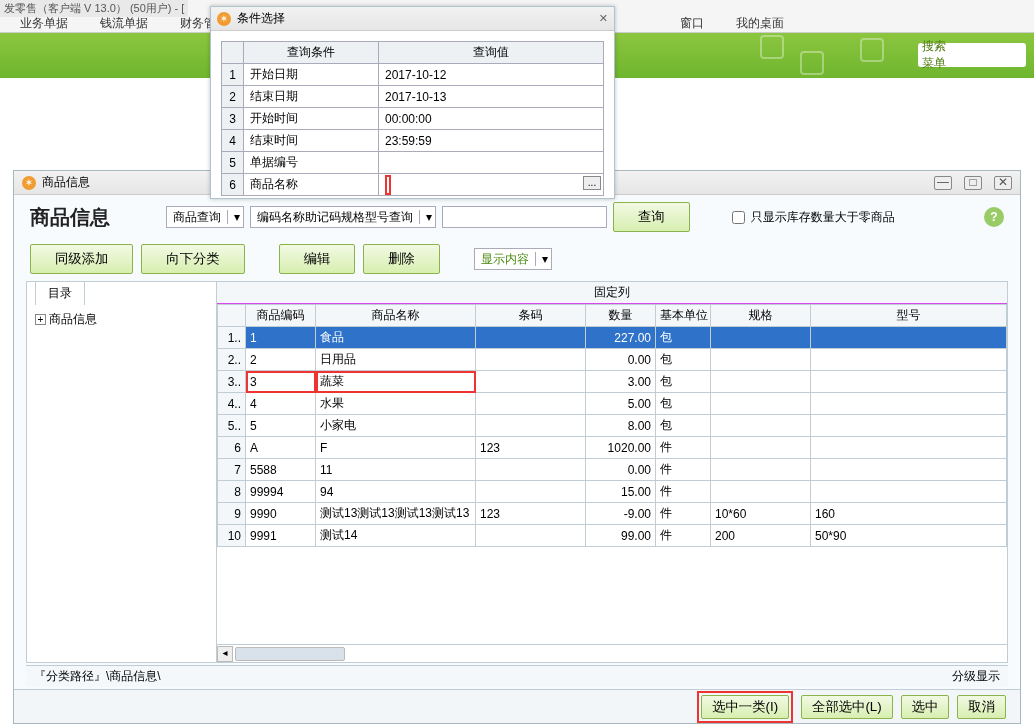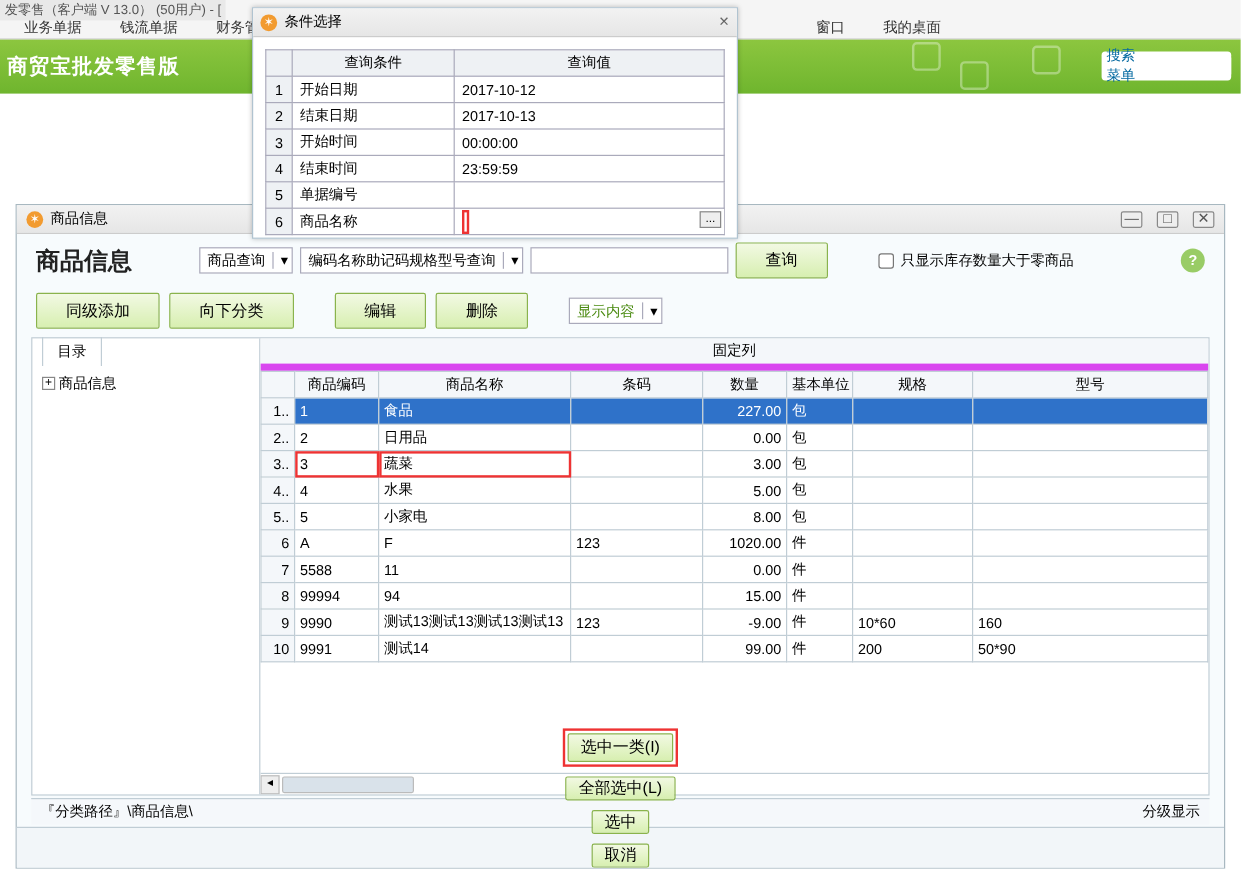--- a/index.html
+++ b/index.html
@@ -7,21 +7,21 @@
 
 
 .top-menu { height: 33px; display: flex; align-items: center; border-bottom: 1px solid #ccc; padding-left: 4px; background: #f5f5f5; }
 .top-menu .mitem { padding: 0 16px; color: #333; cursor: pointer; }
 
 
 .banner { height: 45px; background: linear-gradient(#8cc63f, #6fb52e); position: relative; display: flex; align-items: center; }
 .brand { color: #fff; font-weight: bold; font-size: 17px; margin-left: 6px; letter-spacing: 1px; }
 .search-box { position: absolute; right: 8px; top: 10px; background: #fff; border-radius: 3px; height: 24px; display: flex; align-items: center; width: 108px; }
 .search-box input { border: none; outline: none; width: 68px; font-size: 12px; }
-.search-box .lbl { padding: 0 4px; color: #0369a1; }
+.search-box .lbl { padding: 0 4px; color: #4d7c0f; }
 .deco { position: absolute; width: 24px; height: 24px; border: 2px solid rgba(255,255,255,.35); border-radius: 4px; }
 
 
 .cond-dialog { position: absolute; left: 210px; top: 6px; width: 405px; background: #fff; border: 1px solid #b0c3d0; box-shadow: 0 0 4px rgba(0,0,0,.25); z-index: 5; }
 .cond-title { height: 24px; background: linear-gradient(#f2f2f2,#e6e6e6); display: flex; align-items: center; padding: 0 6px; border-bottom: 1px solid #ccc; }
 .cond-title .ico { width: 14px; height: 14px; background: #f29b30; border-radius: 50%; display: inline-flex; align-items: center; justify-content: center; color: #fff; font-size: 10px; margin-right: 6px; }
 .cond-close { margin-left: auto; color: #666; cursor: pointer; font-size: 11px; }
 .cond-body { padding: 10px 10px 2px 10px; }
 .cond-table { width: 100%; border-collapse: collapse; }
 .cond-table th, .cond-table td { border: 1px solid #aab; padding: 2px 6px; height: 18px; font-weight: normal; background: #fff; }
@@ -53,60 +53,59 @@
 .act-bar .gap { width: 18px; }
 
 .content-area { position: absolute; left: 12px; right: 12px; top: 110px; bottom: 60px; border: 1px solid #c0cdd5; background: #fff; display: flex; justify-content: flex-end; }
 .sidebar { width: 190px; border-right: 1px solid #c0cdd5; }
 .tab { border: 1px solid #c0cdd5; border-bottom: none; padding: 3px 12px; display: inline-block; margin: -1px 0 0 8px; background: #fff; position: relative; top: 0; }
 .tree { padding: 6px 8px; }
 .tree-node { display: flex; align-items: center; gap: 3px; }
 .tree-toggle { width: 11px; height: 11px; border: 1px solid #888; display: inline-flex; align-items: center; justify-content: center; font-size: 10px; line-height: 9px; }
 
 .grid-wrap { flex: 1; display: flex; flex-direction: column; overflow: hidden; }
-.fixed-hdr { text-align: center; padding: 2px 0; border-bottom: 6px solid #d946ef; background: #f4f7fa; }
+.fixed-hdr { text-align: center; padding: 2px 0; border-bottom: 1px solid #d946ef; background: #f4f7fa; }
 .grid { width: 100%; border-collapse: collapse; table-layout: fixed; }
 .grid th, .grid td { border: 1px solid #c0cdd5; padding: 2px 4px; height: 18px; font-weight: normal; overflow: hidden; white-space: nowrap; }
 .grid th { background: #f4f7fa; }
 .grid .rownum { width: 28px; background: #f4f7fa; text-align: right; padding-right: 4px; }
 .grid .sel td { background: #2f72c9; color: #fff; }
 .grid .sel .rownum { background: #f4f7fa; color: #000; }
 .num { text-align: right; }
 .red-cell-box { outline: 2px solid #e33; outline-offset: -2px; }
 
 .grid-foot { margin-top: auto; height: 18px; border-top: 1px solid #c0cdd5; display: flex; }
 .scroll-stub { flex: 1; display: flex; align-items: center; }
 .sstub-arrow { width: 16px; height: 16px; border: 1px solid #bbb; background: #eee; text-align: center; line-height: 12px; font-size: 10px; }
 .sstub-thumb { width: 110px; height: 14px; background: #d9e2ea; border: 1px solid #bbb; margin-left: 2px; border-radius: 2px; }
 
 .path-bar { position: absolute; left: 12px; right: 12px; bottom: 36px; height: 22px; border-top: 1px solid #c0cdd5; display: flex; align-items: center; padding: 0 8px; background: #f5f8fb; font-size: 12px; }
 .path-bar .pr { margin-left: auto; }
 
-.bottom-bar { position: absolute; left: 0; right: 0; bottom: 0; height: 34px; display: flex; align-items: center; justify-content: flex-end; padding: 0 14px; gap: 8px; border-top: 1px solid #c0cdd5; background: #f2f6f9; flex-direction: column; }
+.bottom-bar { position: absolute; left: 0; right: 0; bottom: 0; height: 34px; display: flex; align-items: center; justify-content: flex-end; padding: 0 14px; gap: 8px; border-top: 1px solid #c0cdd5; background: #f2f6f9; }
 .b-btn { height: 24px; padding: 0 10px; border: 1px solid #8ab34c; background: linear-gradient(#f2f9e3,#d7efb0); border-radius: 2px; cursor: pointer; }
 .red-wrap { border: 2px solid #e33; padding: 2px; }
 
 .app-title-stub { position: absolute; left: 0; top: 0; font-size: 11px; color: #555; padding: 1px 4px; background: #e9e9e9; }
 </style>
 </head>
 <body>
 
 <div class="app-title-stub">发零售（客户端 V 13.0） (50用户) - [</div>
 
 <div class="top-menu" style="padding-top:14px;">
   <span class="mitem">业务单据</span>
   <span class="mitem">钱流单据</span>
   <span class="mitem">财务管理</span>
   <span class="mitem" style="width:420px"></span>
   <span class="mitem">窗口</span>
   <span class="mitem">我的桌面</span>
 </div>
 
 <div class="banner">
-  <span class="brand">商贸宝批发零售版</span>
   <span class="deco" style="right:250px; top:2px;"></span>
   <span class="deco" style="right:210px; top:18px;"></span>
   <span class="deco" style="right:150px; top:5px;"></span>
   <div class="search-box">
     <span class="lbl">搜索菜单</span>
     <input style="">
   </div>
 </div>
 
 <div class="cond-dialog">

